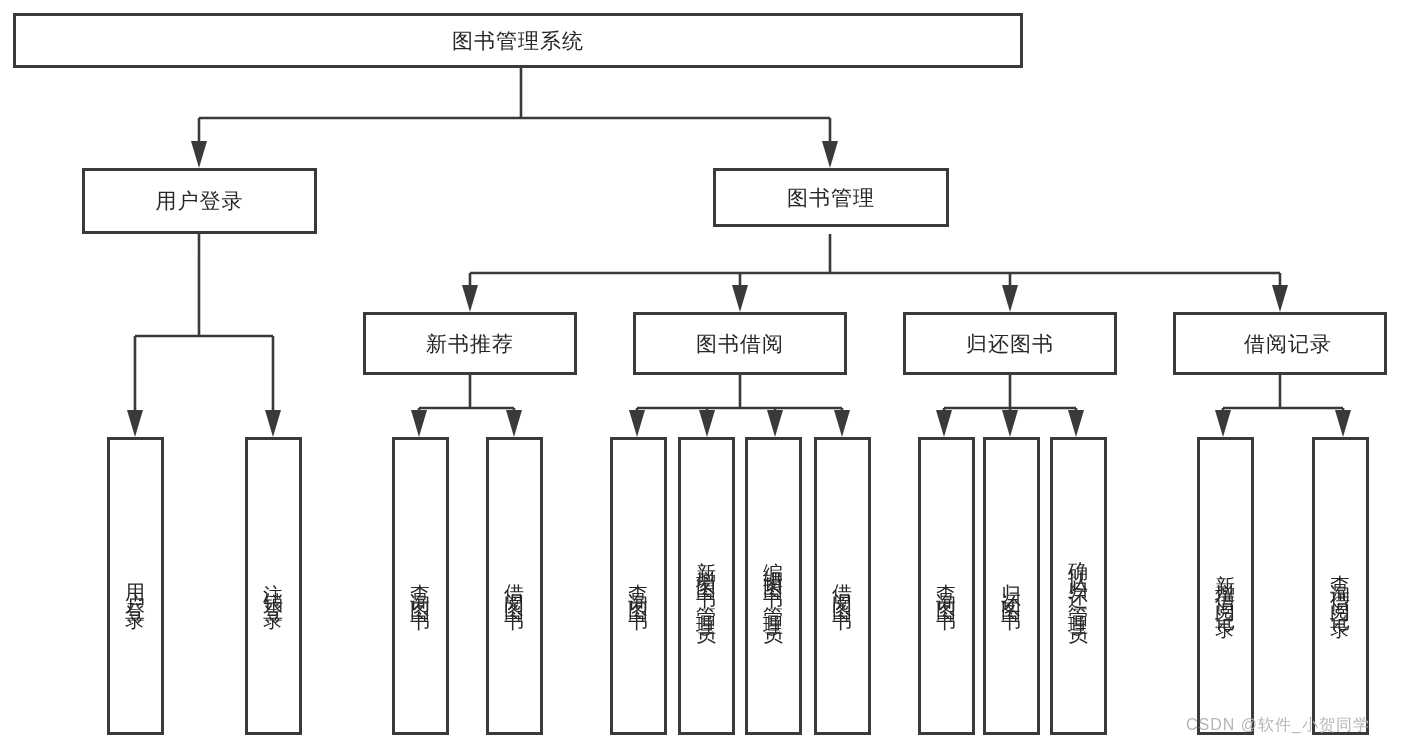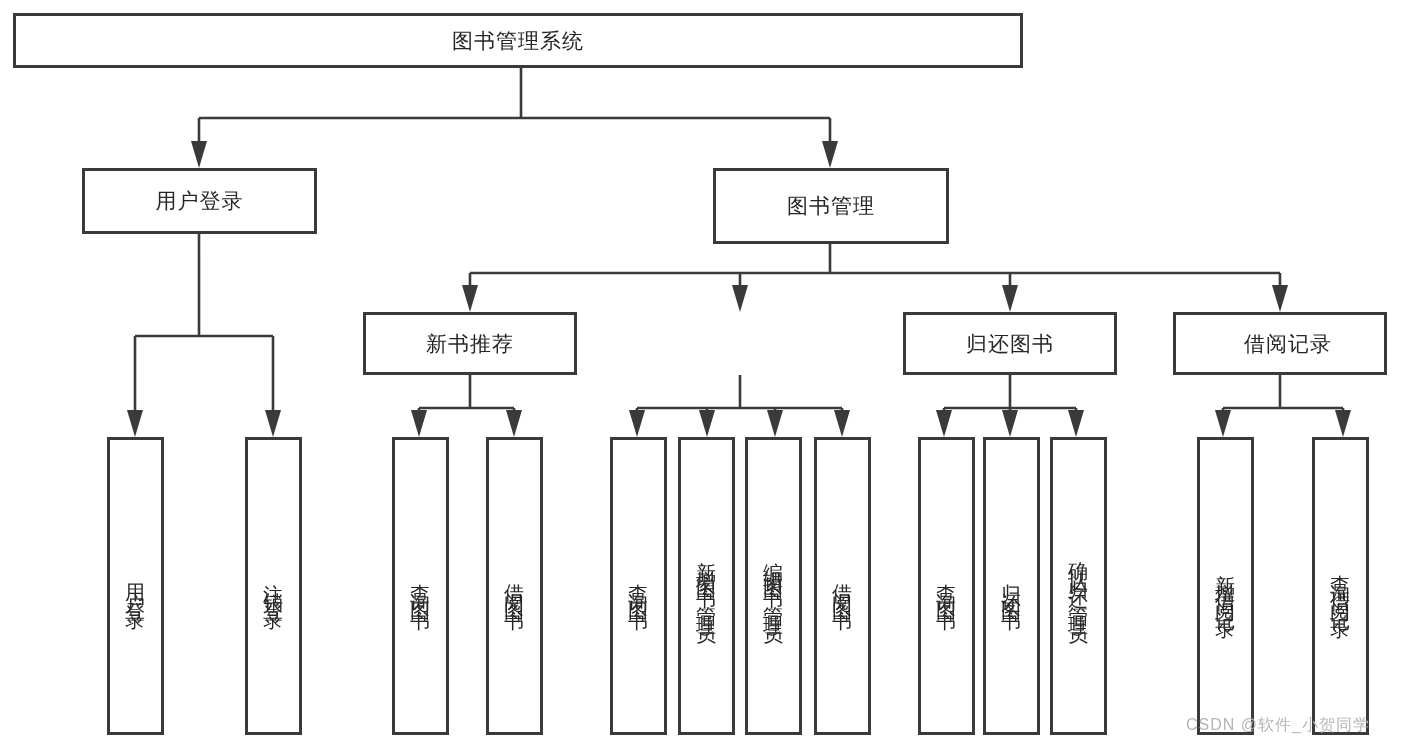--- a/index.html
+++ b/index.html
@@ -33,21 +33,21 @@
     justify-content: center;
     color: #262626;
     z-index: 2;
   }
   .box.h {
     font-size: 21px;
     letter-spacing: 1px;
   }
   .box.root { left: 13px; top: 13px; width: 1010px; height: 55px; }
   .box.l2a  { left: 82px;  top: 168px; width: 235px; height: 66px; }
-  .box.l2b  { left: 713px; top: 168px; width: 236px; height: 76px; }
+  .box.l2b  { left: 713px; top: 168px; width: 236px; height: 59px; }
   .box.l3   { top: 312px; height: 63px; width: 214px; }
   .box.l3a  { left: 363px; }
   .box.l3b  { left: 633px; }
   .box.l3c  { left: 903px; }
   .box.l3d  { left: 1173px; padding-left: 16px; }
   .box.leaf {
     top: 437px;
     height: 298px;
     width: 57px;
   }
@@ -143,20 +143,23 @@
   <div class="box h l2a">
     <span>用户登录</span>
   </div>
   <div class="box h l2b">
     <span>图书管理</span>
   </div>
 
   <div class="box h l3 l3a">
     <span>新书推荐</span>
   </div>
+  <div class="box h l3 l3b">
+    <span>图书借阅</span>
+  </div>
   <div class="box h l3 l3c">
     <span>归还图书</span>
   </div>
   <div class="box h l3 l3d">
     <span>借阅记录</span>
   </div>
 
   <div class="box leaf lf1">
     <span class="leaf-text">用户登录</span>
   </div>

